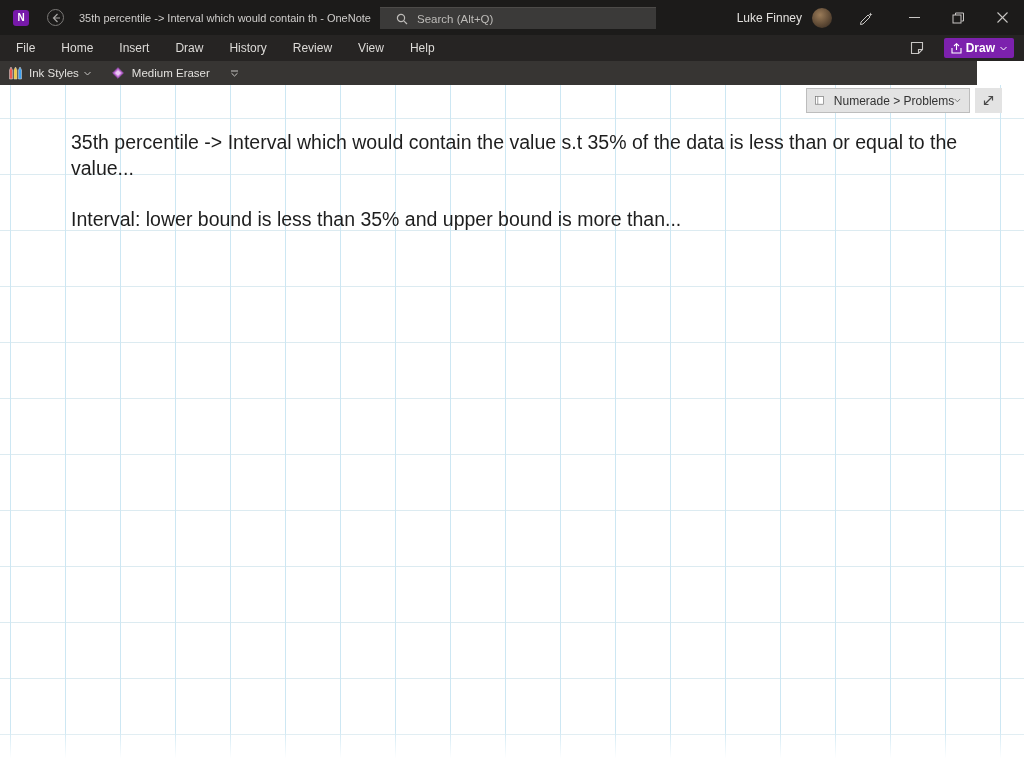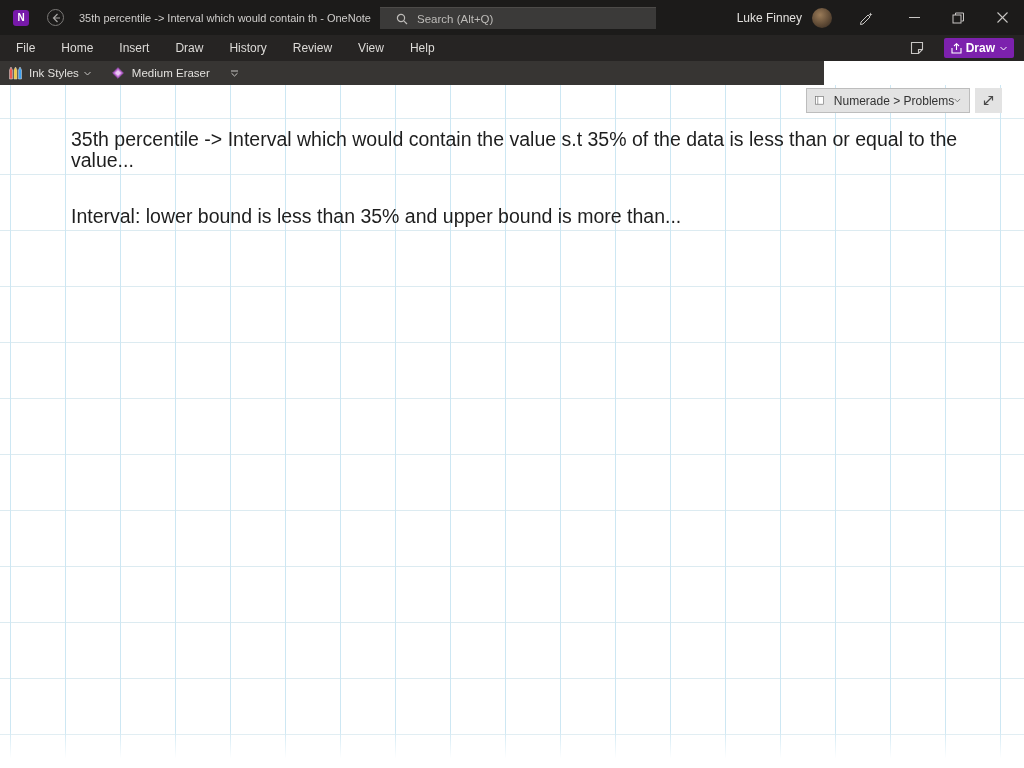--- a/index.html
+++ b/index.html
@@ -31,21 +31,21 @@
   .menubar { width:1024px; height:26px; background:#262423; display:flex; align-items:center; }
   .menu-item { color:#dddbd8; font-size:12px; padding:0 13px; height:26px; display:flex; align-items:center; }
   .menu-item:first-child { padding-left:16px; }
   .mb-right { margin-left:auto; display:flex; align-items:center; }
   .page-tool-btn { width:26px; height:22px; display:flex; align-items:center; justify-content:center; margin-right:14px; }
   .share-btn { background:#7c21ad; color:#fff; font-size:12px; height:20px; border-radius:2px;
                display:flex; align-items:center; padding:0 7px; margin-right:10px; }
   .share-btn .lbl { margin:0 5px 0 4px; font-weight:bold; }
 
   
-  .ribbon { width:824px; height:24px; background:#373533; display:flex; align-items:center; }
+  .ribbon { width:977px; height:24px; background:#373533; display:flex; align-items:center; }
   .ribbon-group { display:flex; align-items:center; color:#e2e0dd; font-size:11.5px; }
   .ink-styles { margin-left:8px; }
   .ink-styles .lbl { margin:0 5px 0 6px; }
   .eraser { margin-left:20px; }
   .eraser .lbl { margin-left:7px; }
   .flyout-btn { margin-left:20px; display:flex; align-items:center; }
 
   
   .canvas { position:relative; width:1024px; height:683px; background:#fff;
     background-image:
@@ -58,21 +58,21 @@
     background:linear-gradient(to bottom, rgba(255,255,255,0), #ffffff 75%); pointer-events:none; }
 
   .page-picker { position:absolute; left:806px; top:3px; width:164px; height:25px; background:#e3e3e3;
     border:1px solid #bdbdbd; display:flex; align-items:center; }
   .page-picker .txt { font-size:12px; color:#333; margin-left:9px; white-space:nowrap; }
   .page-picker .chev { margin-left:auto; margin-right:8px; }
   .book-icon { margin-left:8px; }
   .expand-btn { position:absolute; left:975px; top:3px; width:27px; height:25px; background:#e3e3e3;
     display:flex; align-items:center; justify-content:center; }
 
-  .para { position:absolute; left:71px; width:906px; color:#1e1e1e; font-size:19.5px; line-height:21px; }
+  .para { position:absolute; left:71px; width:906px; color:#1e1e1e; font-size:19.5px; line-height:26px; }
   .para1 { top:44px; }
   .para2 { top:121px; }
 
   
   .note-box { position:absolute; left:72px; top:264px; width:187px; height:118px;
     background:#fff; border:1px solid #e0e0e0; border-top:none; box-shadow:0 0 2px rgba(0,0,0,0.06); }
   .note-header { position:absolute; left:-1px; top:0; width:187px; height:13px;
     background:linear-gradient(#dedede,#cfcfcf); border:1px solid #c2c2c2; display:flex; align-items:center; }
   .grip { position:absolute; left:82px; top:5px; display:flex; gap:3px; }
   .grip i { width:2px; height:2px; background:#6d6d6d; display:block; }

